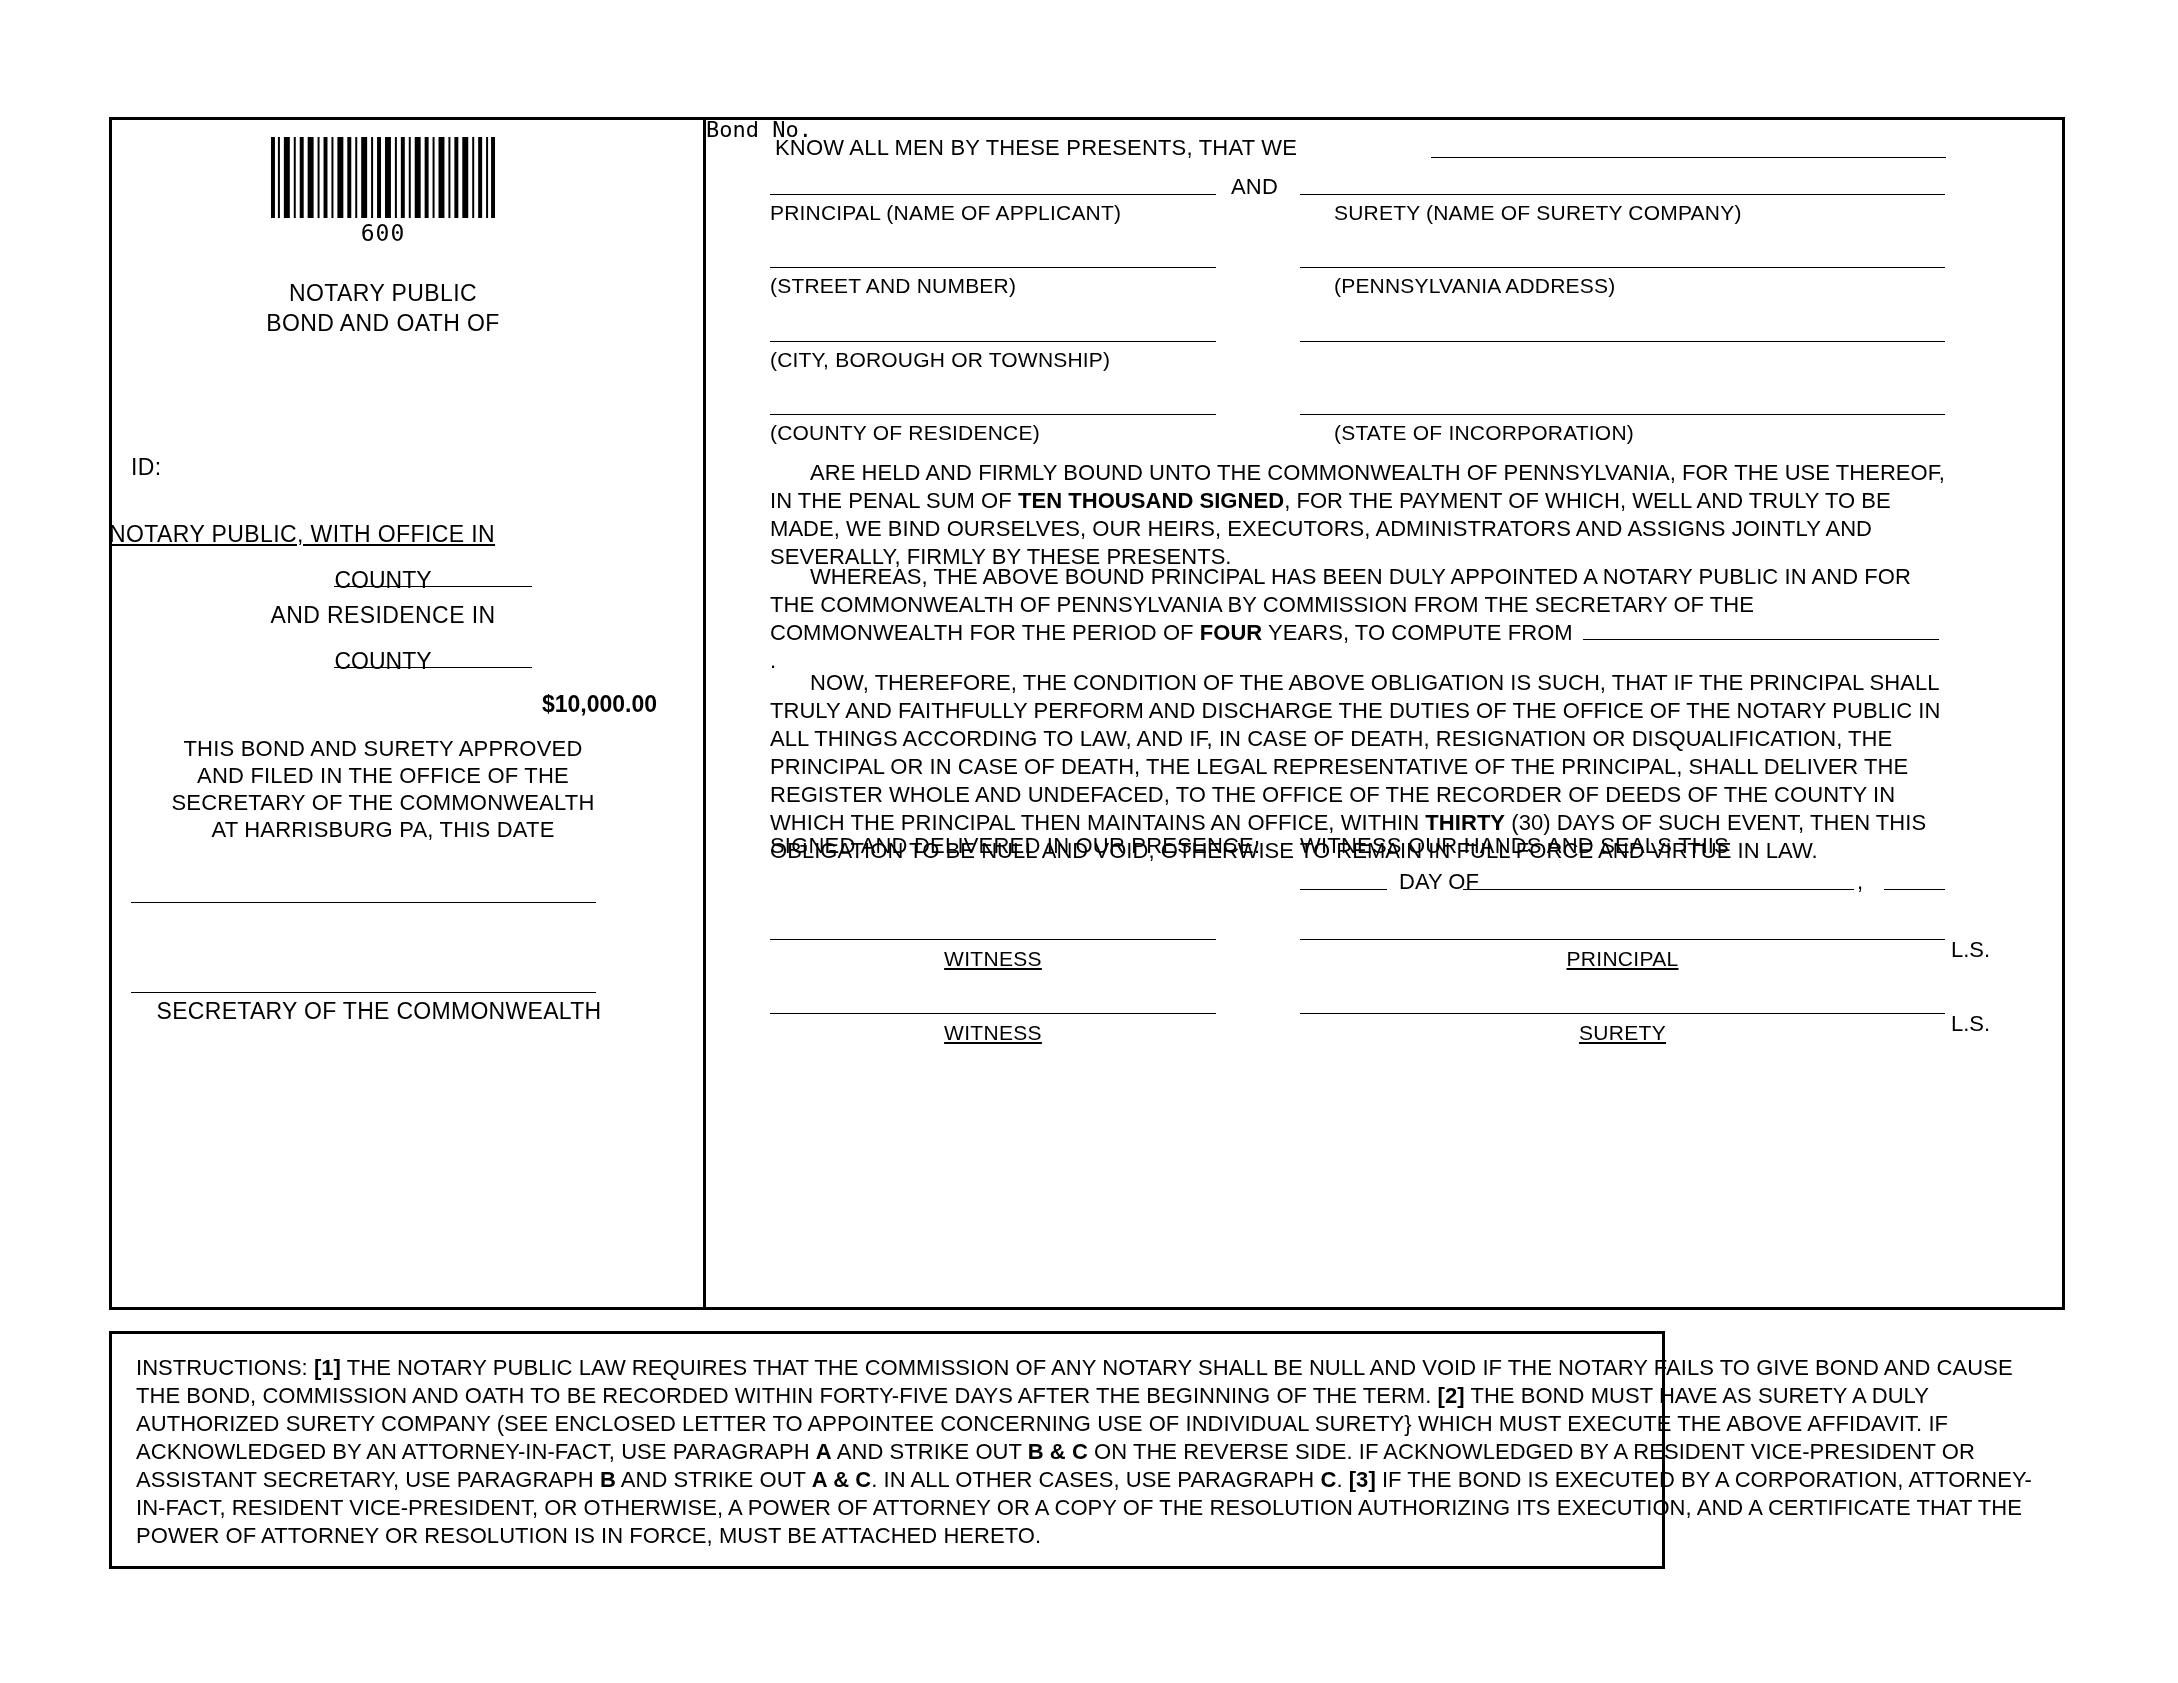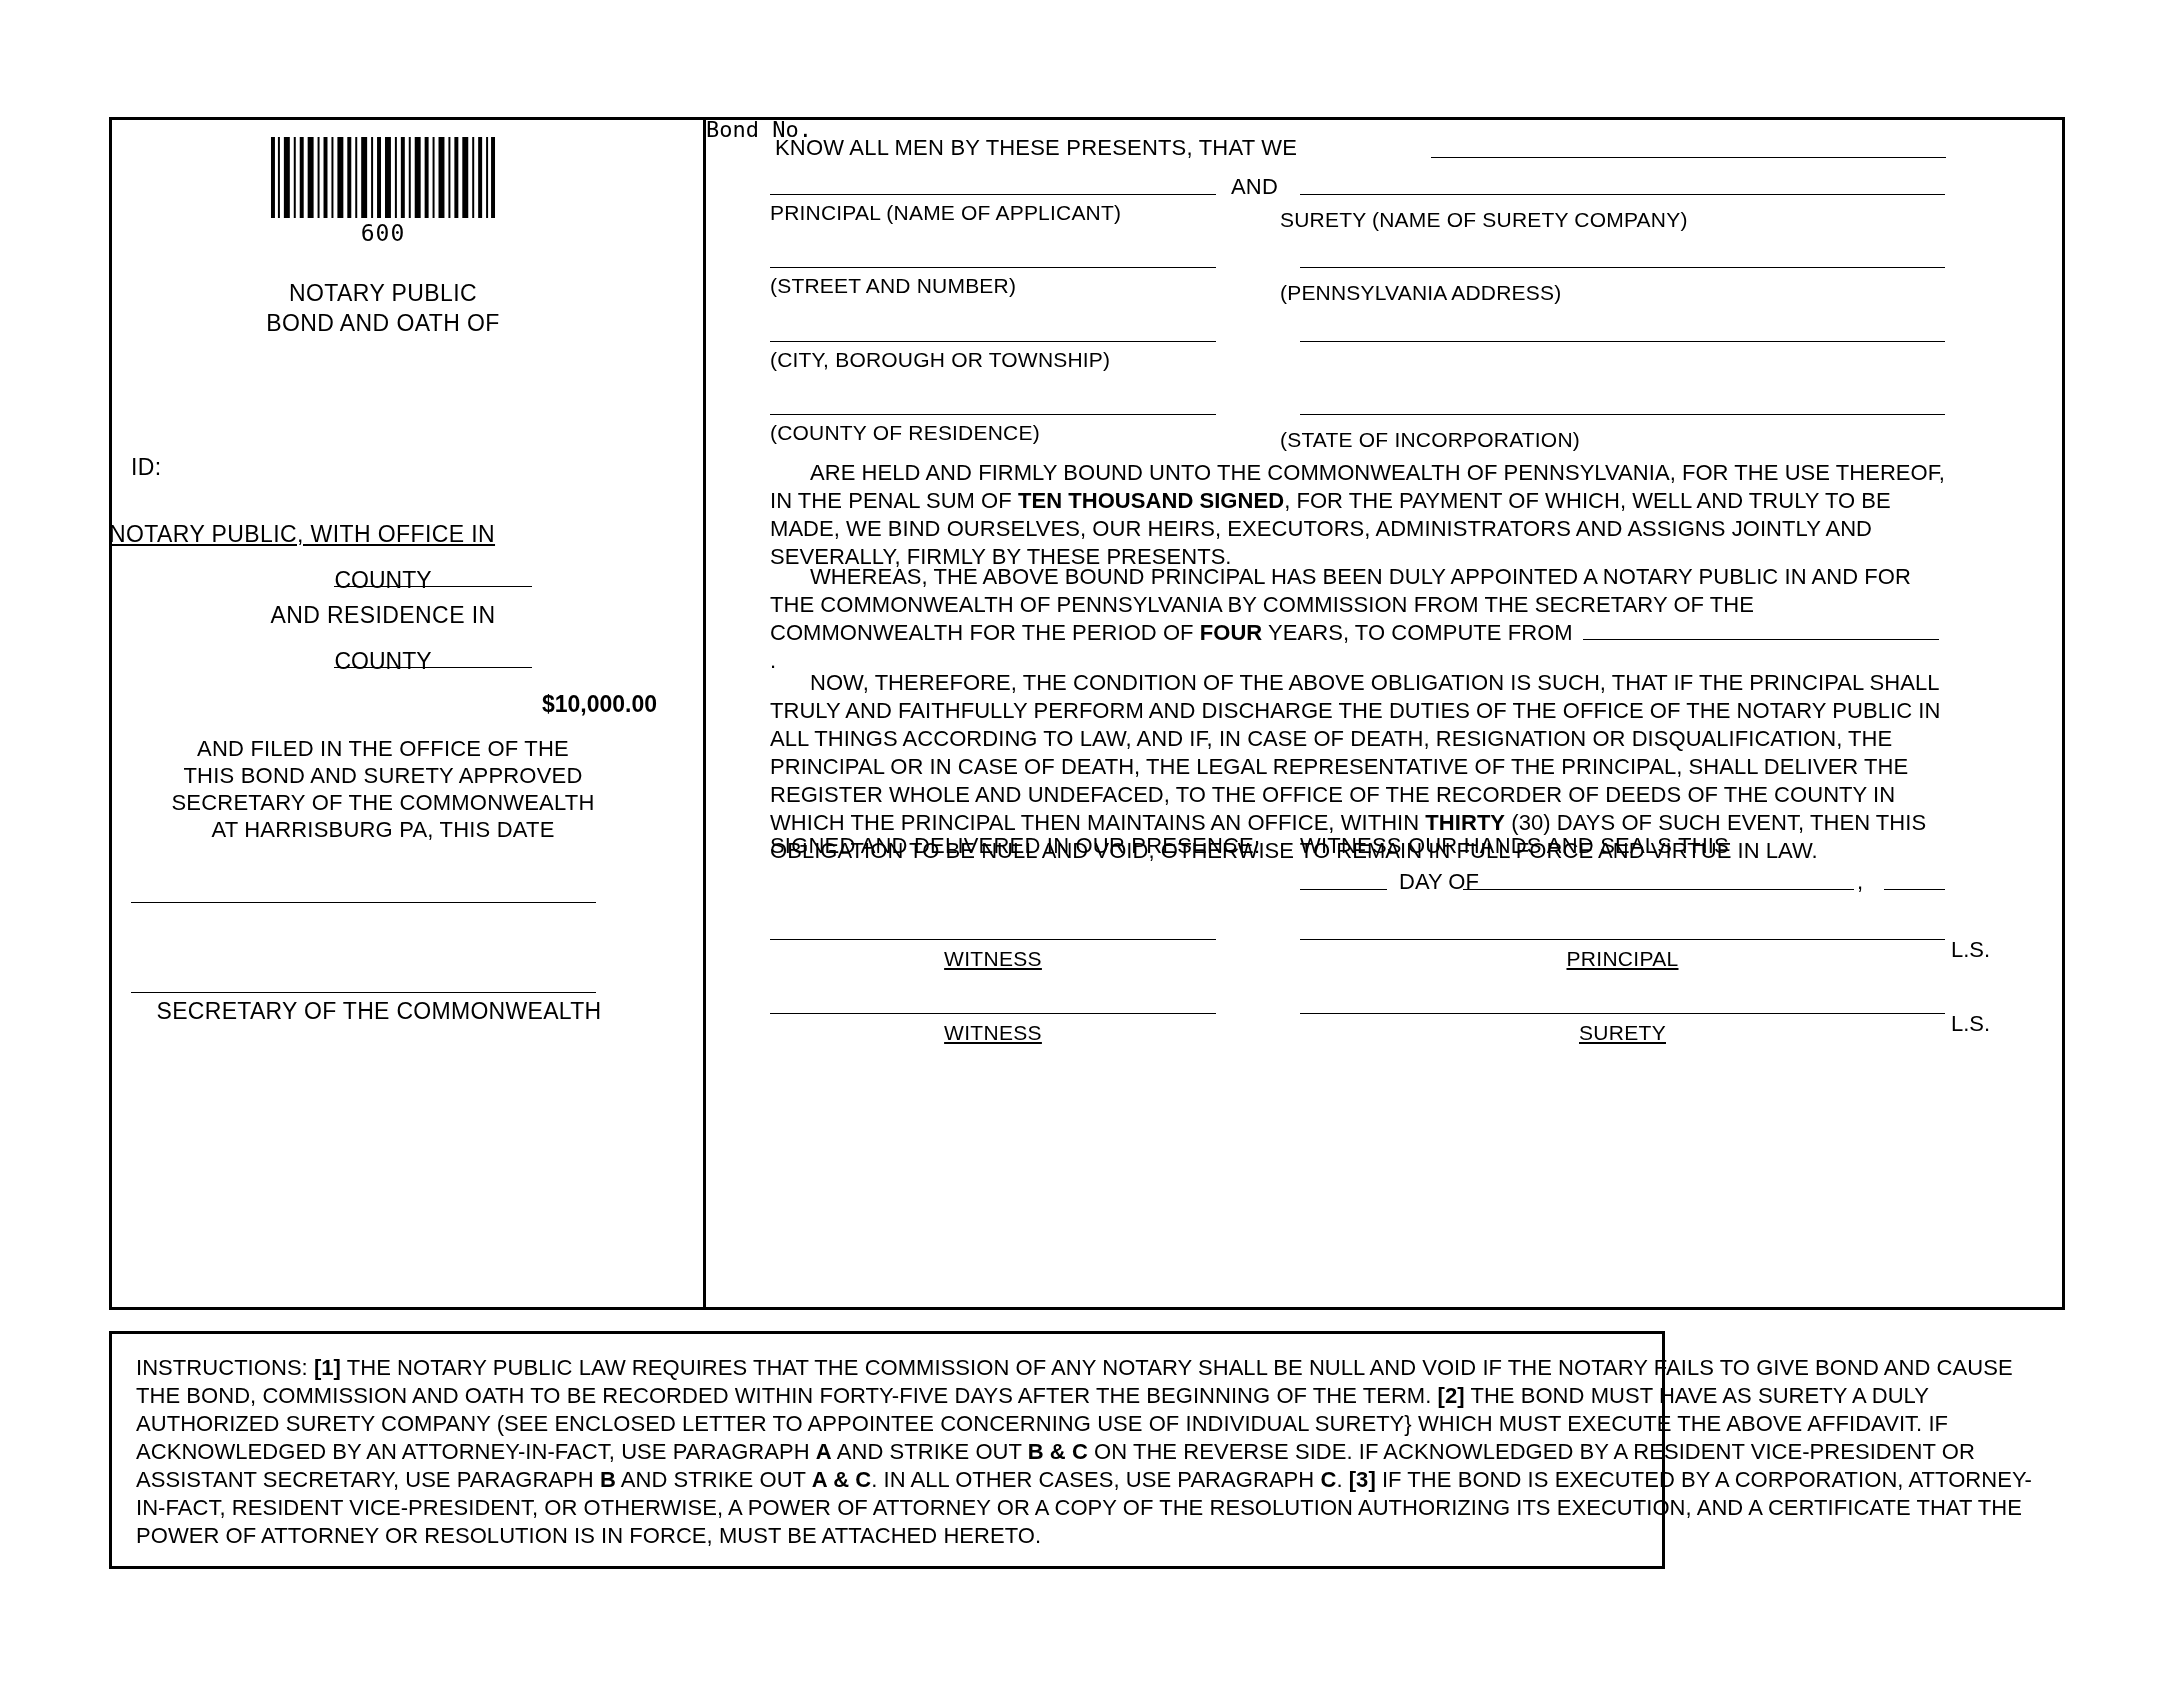--- a/index.html
+++ b/index.html
@@ -206,21 +206,21 @@
   .fieldlabel {
     position: absolute;
     font-size: 21px;
     letter-spacing: 0.2px;
   }
   
   .lf-rule { left: 64px; width: 446px; }
   .lf-label { left: 64px; }
   
   .rf-rule { left: 594px; width: 645px; }
-  .rf-label { left: 574px; margin-top: 7px; }
+  .rf-label { left: 628px; }
 
   .para {
     position: absolute;
     left: 64px;
     width: 1178px;
     font-size: 22px;
     line-height: 28px;
     letter-spacing: 0.05px;
     text-align: left;
   }
@@ -324,22 +324,22 @@
 
     <div class="residence-in">AND RESIDENCE IN</div>
 
     <div class="county-line-2">
       <span class="rule"></span><span>COUNTY</span>
     </div>
 
     <div class="amount">$10,000.00</div>
 
     <div class="approved-block">
+      <div>THIS BOND AND SURETY APPROVED</div>
       <div>AND FILED IN THE OFFICE OF THE</div>
-      <div>THIS BOND AND SURETY APPROVED</div>
       <div>SECRETARY OF THE COMMONWEALTH</div>
       <div>AT HARRISBURG PA, THIS DATE</div>
     </div>
 
     <div class="sig-rule-1"></div>
     <div class="sig-rule-2"></div>
     <div class="sec-label">SECRETARY OF THE COMMONWEALTH</div>
   </div>
 
   <div class="right-col">

